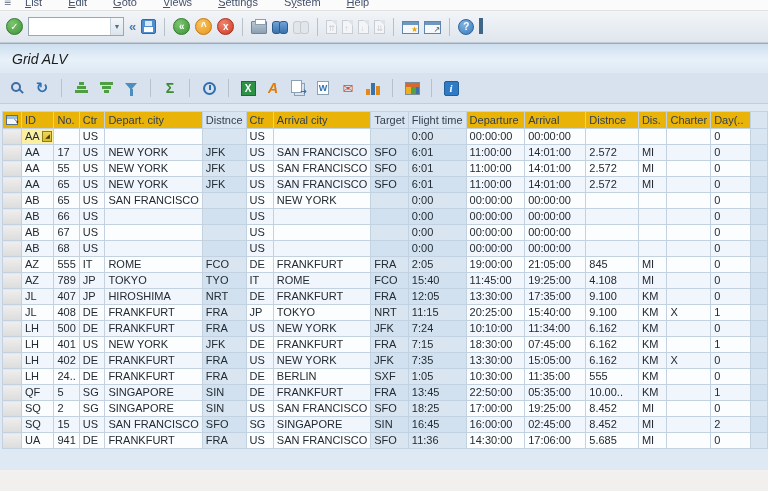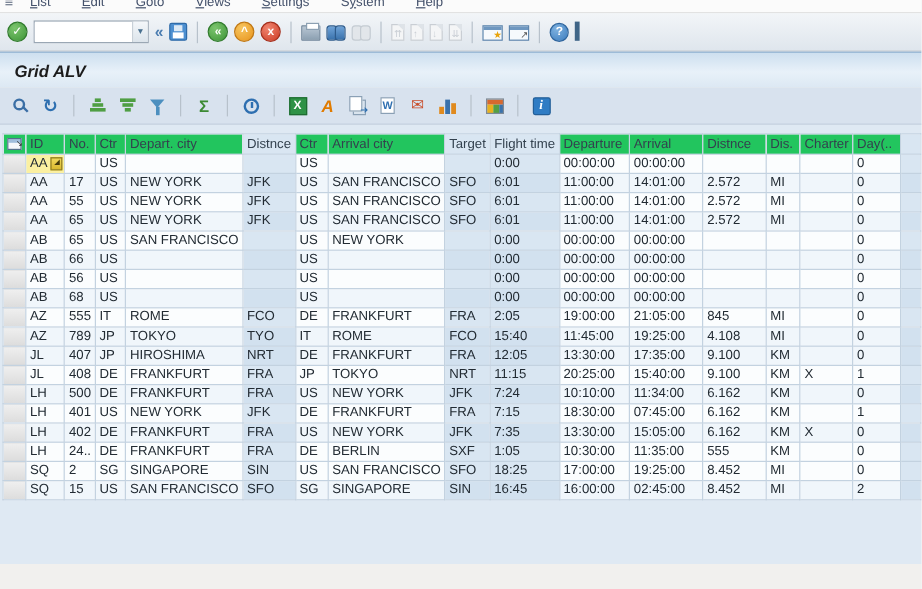--- a/index.html
+++ b/index.html
@@ -39,21 +39,21 @@
   .ico-win { width:17px; height:13px; border:1px solid #5E85AD; background:#F6F9FC; position:relative; margin-top:2px; }
   .ico-win:before { content:""; position:absolute; left:0; top:0; right:0; height:3px; background:#6E97C0; }
   .ico-win .wdec { position:absolute; right:0; bottom:-1px; font-size:8px; line-height:8px; }
   .ico-help { width:16px; height:16px; border-radius:50%; background:radial-gradient(circle at 35% 30%,#7FB2E0,#3C7CBE); border:1px solid #2E649C; color:#fff; font-size:10px; font-weight:bold; display:flex; align-items:center; justify-content:center; }
   .ico-monitor { width:17px; height:15px; position:relative; margin-top:1px; }
   .ico-monitor .scr { width:17px; height:11px; border:2px solid #3F6587; background:linear-gradient(90deg,#D23B2E 0 4px,#2FA042 4px 8px,#2F6FB5 8px 13px); }
   .ico-monitor .std { width:7px; height:3px; background:#3F6587; margin:0 auto; }
 
   
   .titlebar { height:30px; background:linear-gradient(#CDDFEF,#E8F1F9 55%,#DCE8F3); border-top:1px solid #8AAFD2; display:flex; align-items:center; padding-left:12px; }
-  .titlebar .title { font-size:14px; font-weight:bold; font-style:italic; color:#1C1C1C; }
+  .titlebar .title { font-size:14px; font-weight:normal; font-style:italic; color:#1C1C1C; }
 
   
   .alv-toolbar { height:31px; background:#D8E2EE; border-bottom:1px solid #C0CDDB; display:flex; align-items:center; padding:0 8px; gap:7px; }
   .ai { width:18px; height:18px; display:flex; align-items:center; justify-content:center; position:relative; }
   .ico-mag { width:10px; height:10px; border:2px solid #3A6EA5; border-radius:50%; position:relative; margin:-3px 0 0 -3px; }
   .ico-mag:after { content:""; position:absolute; width:6px; height:2px; background:#3A6EA5; transform:rotate(45deg); right:-5px; bottom:-2px; }
   .ico-refresh { color:#2E6FB0; font-size:15px; font-weight:bold; }
   .ico-sortasc, .ico-sortdesc { width:13px; height:12px; background-repeat:no-repeat; }
   .ico-sortasc { background-image:linear-gradient(#4F9E43,#4F9E43),linear-gradient(#4F9E43,#4F9E43),linear-gradient(#4F9E43,#4F9E43); background-size:5px 3px,9px 3px,13px 3px; background-position:4px 0,2px 4px,0 8px; }
   .ico-sortdesc{ background-image:linear-gradient(#4F9E43,#4F9E43),linear-gradient(#4F9E43,#4F9E43),linear-gradient(#4F9E43,#4F9E43); background-size:13px 3px,9px 3px,5px 3px; background-position:0 0,2px 4px,4px 8px; }
@@ -73,21 +73,21 @@
       linear-gradient(#D7692F,#D7692F) 0 0/15px 4px no-repeat,
       linear-gradient(#E9B21E,#E9B21E) 0 4px/5px 9px no-repeat,
       linear-gradient(#54A044,#54A044) 5px 4px/5px 9px no-repeat,
       linear-gradient(#3A72AC,#3A72AC) 10px 4px/5px 9px no-repeat; }
   .ico-info { width:15px; height:15px; background:#2F7CC4; border:1px solid #225E98; border-radius:2px; color:#fff; font-size:11px; font-weight:bold; font-family:"Liberation Serif",serif; font-style:italic; display:flex; align-items:center; justify-content:center; }
 
   
   .grid-area { height:366px; background:#DFE9F3; padding:7px 0 0 2px; overflow:hidden; }
   table.alv { border-collapse:collapse; table-layout:fixed; background:#FBFDFE; }
   table.alv th, table.alv td { border:1px solid #C3D2E0; font-weight:normal; font-size:11px; color:#222B33; padding:0 3px; height:16px; line-height:15px; white-space:nowrap; overflow:hidden; text-align:left; }
-  table.alv thead th { background:#22c55e; color:#33414E; height:17px; }
+  table.alv thead th { background:#eab308; color:#33414E; height:17px; }
   td.sel { background:linear-gradient(#EFEFEF,#DCDCDC); border-color:#BEBEBE; }
   th.corner { background:#D3E0ED; padding:0 1px; }
   .corner-ico { display:block; width:12px; height:10px; border:1px solid #55708C; background:linear-gradient(#9FBEDC,#9FBEDC) 0 0/12px 3px no-repeat,#F4F8FB; position:relative; }
   .corner-ico:after { content:"↘"; position:absolute; right:-2px; bottom:-4px; font-size:7px; color:#333; }
   tr.alt td:not(.sel):not(.band) { background:#F0F6FB; }
   td.band, th.band { background:#D9E6F2 !important; }
   tr.alt td.band { background:#D2E1EF !important; }
   td.r { text-align:right; }
   td.editcell { background:#FBF0A1 !important; border:1px solid #CE4B37; position:relative; padding-right:12px; }
   .f4btn { position:absolute; right:1px; top:2px; width:10px; height:11px; background:linear-gradient(#EFD75C,#D9B92E); border:1px solid #8F7D22; font-size:6px; color:#433A0C; display:flex; align-items:center; justify-content:center; }
@@ -364,21 +364,21 @@
           <td>00:00:00</td>
           <td class="r"></td>
           <td></td>
           <td></td>
           <td class="r">0</td>
           <td class="band"></td>
         </tr>
         <tr>
           <td class="sel"></td>
           <td>AB</td>
-          <td class="r">56</td>
+          <td class="r">67</td>
           <td>US</td>
           <td></td>
           <td class="band"></td>
           <td>US</td>
           <td></td>
           <td class="band"></td>
           <td class="band r">0:00</td>
           <td>00:00:00</td>
           <td>00:00:00</td>
           <td class="r"></td>
@@ -551,20 +551,39 @@
           <td class="band">SXF</td>
           <td class="band r">1:05</td>
           <td>10:30:00</td>
           <td>11:35:00</td>
           <td class="r">555</td>
           <td>KM</td>
           <td></td>
           <td class="r">0</td>
           <td class="band"></td>
         </tr>
+        <tr class="alt">
+          <td class="sel"></td>
+          <td>QF</td>
+          <td class="r">5</td>
+          <td>SG</td>
+          <td>SINGAPORE</td>
+          <td class="band">SIN</td>
+          <td>DE</td>
+          <td>FRANKFURT</td>
+          <td class="band">FRA</td>
+          <td class="band r">13:45</td>
+          <td>22:50:00</td>
+          <td>05:35:00</td>
+          <td>10.00..</td>
+          <td>KM</td>
+          <td></td>
+          <td class="r">1</td>
+          <td class="band"></td>
+        </tr>
         <tr>
           <td class="sel"></td>
           <td>SQ</td>
           <td class="r">2</td>
           <td>SG</td>
           <td>SINGAPORE</td>
           <td class="band">SIN</td>
           <td>US</td>
           <td>SAN FRANCISCO</td>
           <td class="band">SFO</td>
@@ -589,17 +608,36 @@
           <td class="band">SIN</td>
           <td class="band r">16:45</td>
           <td>16:00:00</td>
           <td>02:45:00</td>
           <td class="r">8.452</td>
           <td>MI</td>
           <td></td>
           <td class="r">2</td>
           <td class="band"></td>
         </tr>
+        <tr>
+          <td class="sel"></td>
+          <td>UA</td>
+          <td class="r">941</td>
+          <td>DE</td>
+          <td>FRANKFURT</td>
+          <td class="band">FRA</td>
+          <td>US</td>
+          <td>SAN FRANCISCO</td>
+          <td class="band">SFO</td>
+          <td class="band r">11:36</td>
+          <td>14:30:00</td>
+          <td>17:06:00</td>
+          <td class="r">5.685</td>
+          <td>MI</td>
+          <td></td>
+          <td class="r">0</td>
+          <td class="band"></td>
+        </tr>
       </tbody>
   </table>
 </div>
 
 <div class="footer"></div>
 
 </body></html>

